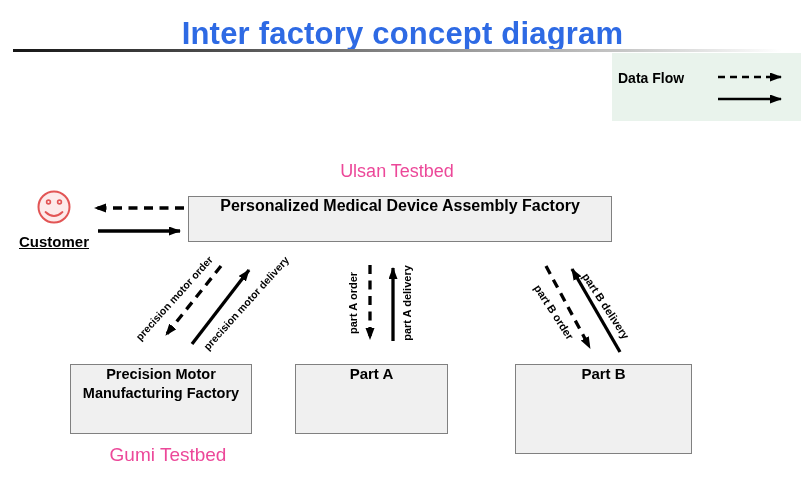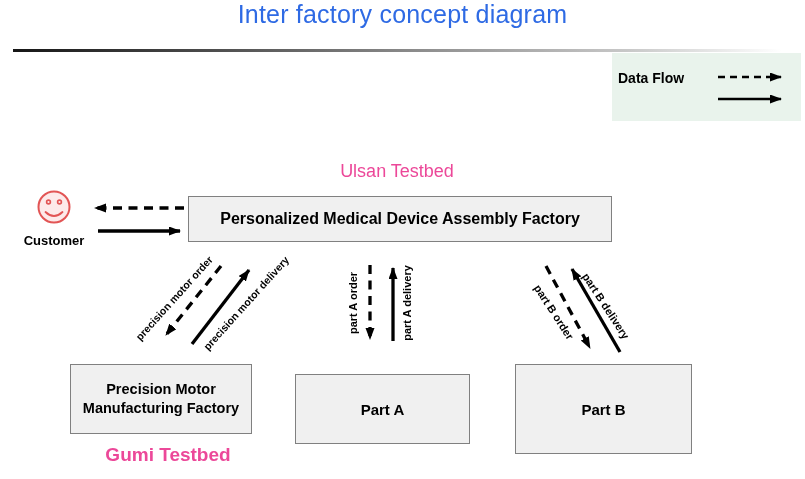--- a/index.html
+++ b/index.html
@@ -2,53 +2,53 @@
 <html><head>
 <meta charset="utf-8">
 <style>
   html,body{margin:0;padding:0;background:#ffffff;}
   #canvas{
     position:relative;width:805px;height:479px;background:#ffffff;overflow:hidden;
     font-family:"Liberation Sans",sans-serif;color:#000;
   }
   
   .title{
-    position:absolute;left:0;top:0;width:805px;text-align:center;
-    font-size:25px;font-weight:normal;color:#2e6ae4;letter-spacing:0.2px;
+    position:absolute;left:0;top:16px;width:805px;text-align:center;
+    font-size:31px;font-weight:bold;color:#2e6ae4;letter-spacing:0.2px;
   }
   .title-rule{
     position:absolute;left:13px;top:49px;width:792px;height:3px;
     background:linear-gradient(90deg,#161616 0%,#4d4d4d 25%,#969696 55%,#c9c9c9 78%,rgba(255,255,255,0) 97%);
   }
   
   .legend{
     position:absolute;left:612px;top:53px;width:189px;height:68px;
     background:#e9f3ec;
   }
   .legend-label{position:absolute;left:6px;font-size:14px;font-weight:bold;line-height:20px;}
   .legend-label.l1{top:15px;}
   .legend-label.l2{top:36px;}
   
   .region-label{position:absolute;font-size:18px;color:#ec4899;white-space:nowrap;}
   .ulsan{left:337px;top:161px;width:120px;text-align:center;}
-  .gumi{left:98px;top:444px;width:140px;text-align:center;font-size:19px;font-weight:bold;}
+  .gumi{left:98px;top:444px;width:140px;text-align:center;font-size:19px;}
   
   .node{
     position:absolute;background:#f0f0f0;border:1.5px solid #808080;
-    display:flex;align-items:center;justify-content:center;text-align:center;
+    display:flex;align-items:flex-start;justify-content:center;text-align:center;
     font-weight:bold;box-sizing:border-box;
   }
   .assembly{left:188px;top:196px;width:424px;height:46px;font-size:16px;}
   .precision{left:70px;top:364px;width:182px;height:70px;font-size:14.5px;line-height:1.3;padding:0 8px;}
-  .part-a{left:295px;top:364px;width:175px;height:70px;font-size:15px;margin-top:10px;}
+  .part-a{left:295px;top:364px;width:153px;height:70px;font-size:15px;}
   .part-b{left:515px;top:364px;width:177px;height:90px;font-size:15px;}
   
   .customer-label{
     position:absolute;left:14px;top:233px;width:80px;text-align:center;
-    font-size:13px;font-weight:bold;
+    font-size:15px;font-weight:bold;text-decoration:underline;
   }
   
   .flow-label{
     position:absolute;font-size:11px;font-weight:bold;white-space:nowrap;
     transform-origin:center center;
   }
   .fl-pm-order{left:174px;top:298px;transform:translate(-50%,-50%) rotate(-48deg);font-size:10.5px;}
   .fl-pm-delivery{left:246px;top:303px;transform:translate(-50%,-50%) rotate(-48deg);font-size:10.5px;}
   .fl-pa-order{left:353px;top:303px;transform:translate(-50%,-50%) rotate(-90deg);}
   .fl-pa-delivery{left:407px;top:303px;transform:translate(-50%,-50%) rotate(-90deg);}

